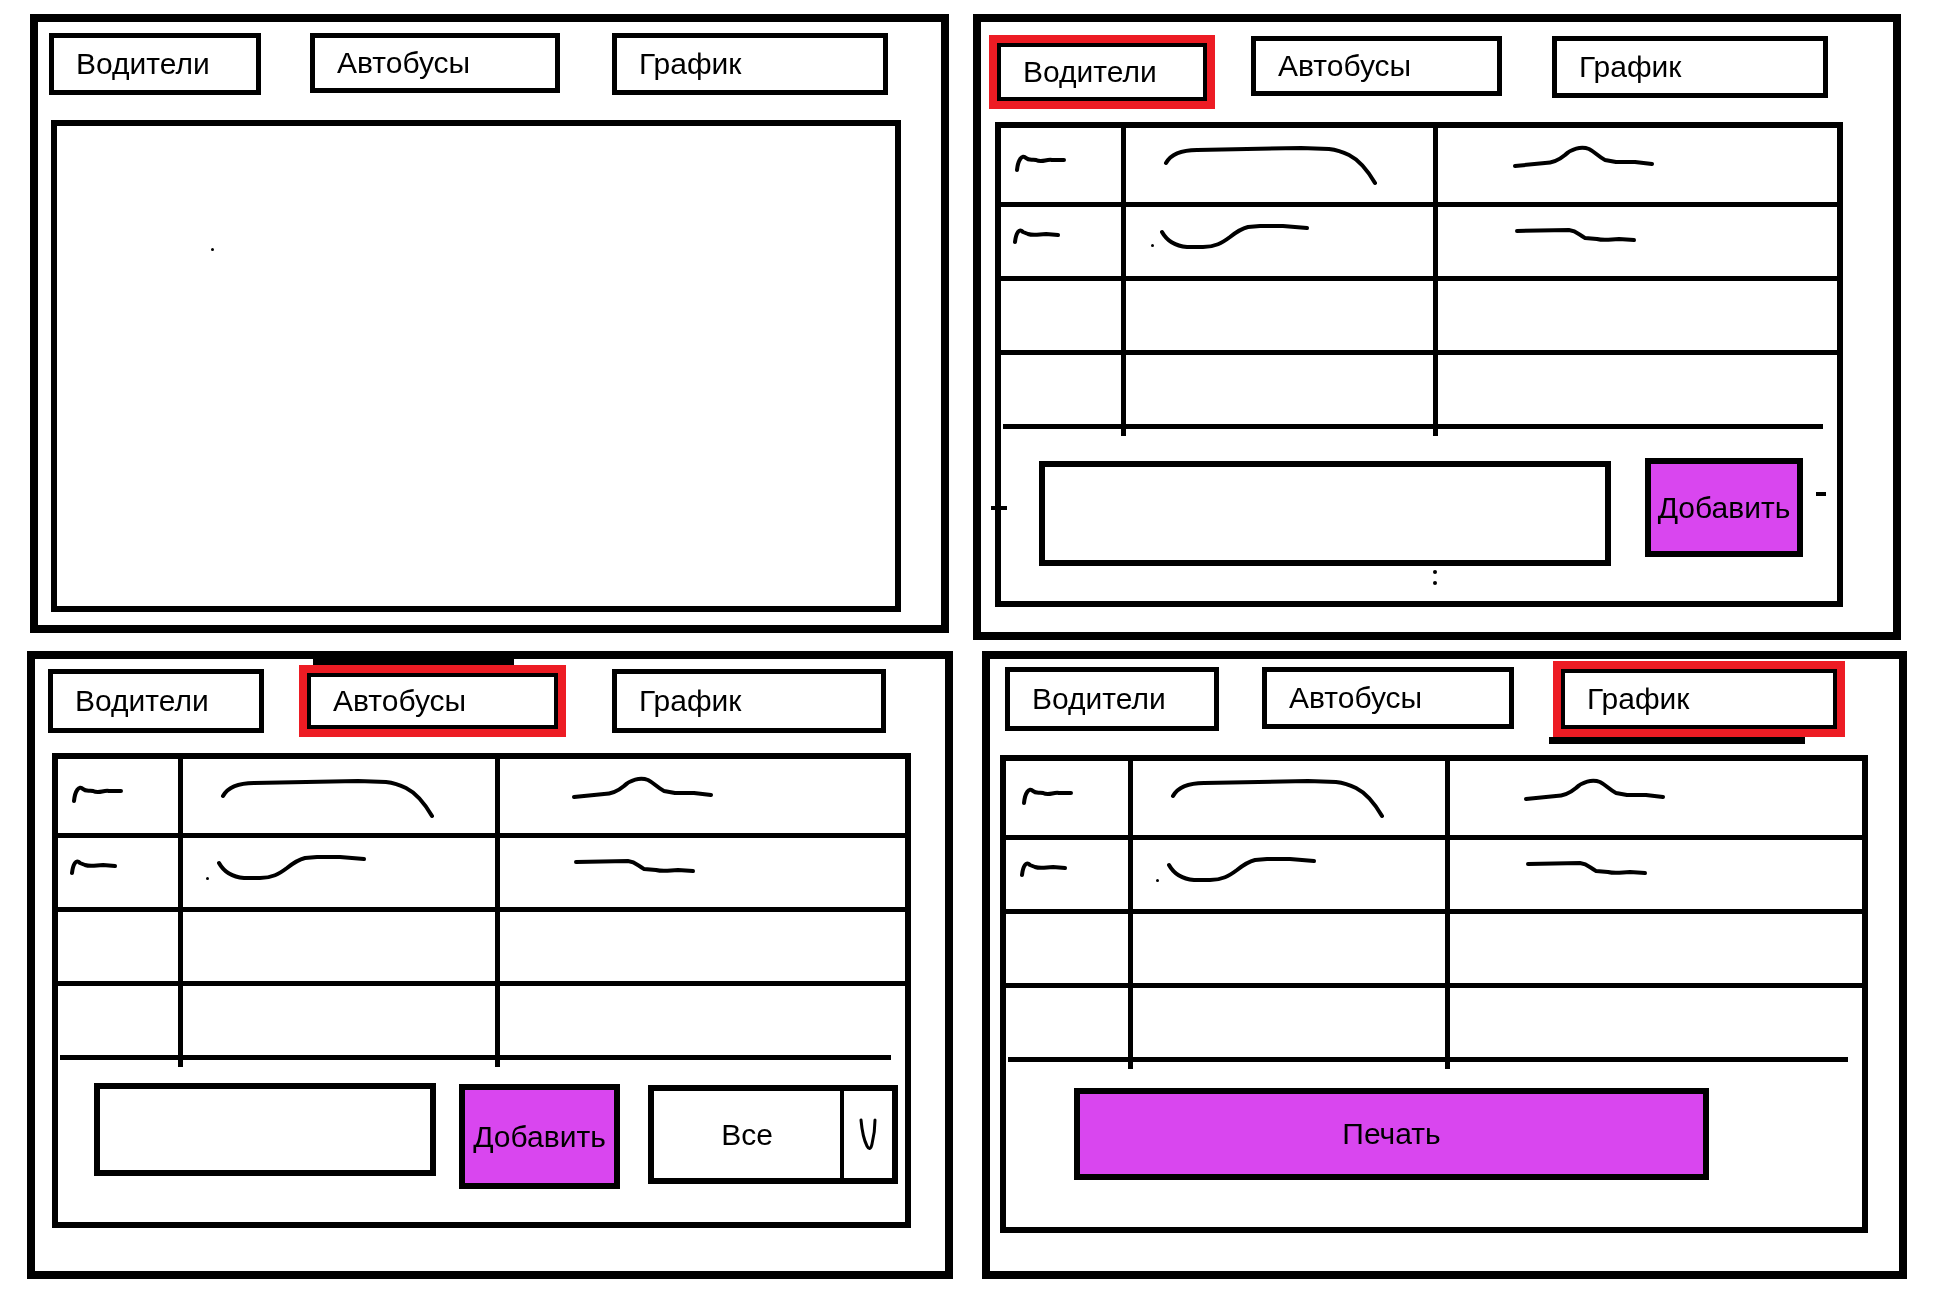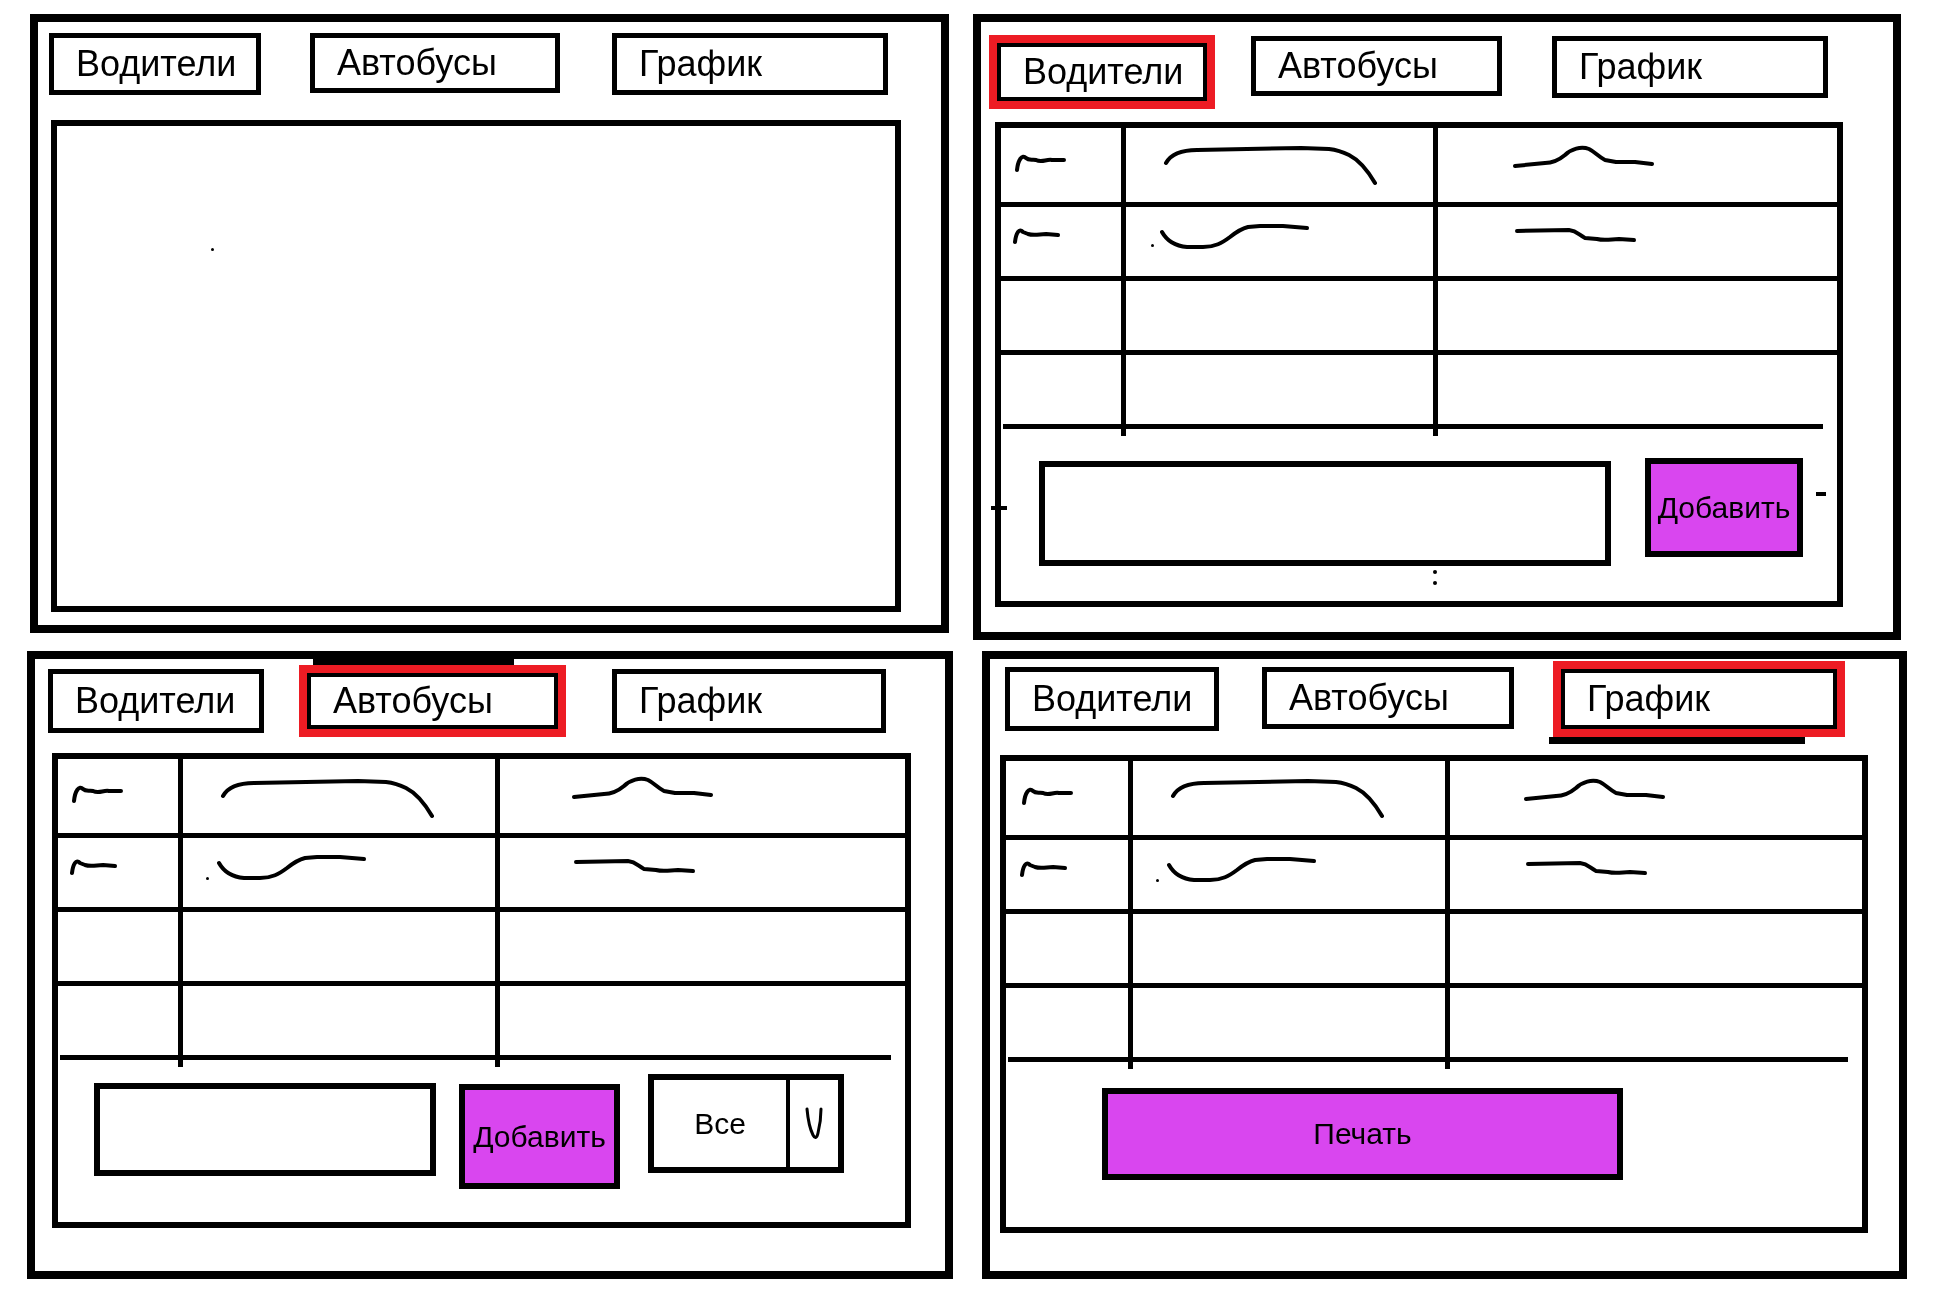--- a/index.html
+++ b/index.html
@@ -1,20 +1,20 @@
 <!DOCTYPE html>
 <html style="--highlight: #ed1c24;"><head>
 <meta charset="utf-8">
 <style>
   html,body{margin:0;padding:0;background:#ffffff;}
   body{font-family:"Liberation Sans",sans-serif;color:#000;}
   .stage{position:relative;width:1946px;height:1310px;background:#fff;overflow:hidden;}
   .panel{position:absolute;border:8px solid #000;background:#fff;}
   .tab{position:absolute;border:5px solid #000;background:#fff;box-sizing:border-box;
-       display:flex;align-items:center;padding-left:22px;font-size:36px;white-space:nowrap;}
+       display:flex;align-items:center;padding-left:22px;font-size:30px;white-space:nowrap;}
   .tab.selected{border-width:4px;outline:8px solid var(--highlight,#ed1c24);}
   .tab.bar-above::before{content:"";position:absolute;left:2px;right:40px;top:-19px;height:7px;background:#000;}
   .tab.bar-below::after{content:"";position:absolute;left:-16px;right:28px;bottom:-19px;height:7px;background:#000;}
   .content{position:absolute;border:6px solid #000;background:#fff;box-sizing:content-box;}
   .vline{position:absolute;top:0;width:5px;background:#000;}
   .hline{position:absolute;left:0;right:0;height:5px;background:#000;}
   .hline.partial{left:2px;right:14px;}
   .row{position:absolute;left:0;right:0;height:74px;}
   .scribble{position:absolute;}
   .scribble path{fill:none;stroke:#000;stroke-width:4;stroke-linecap:round;stroke-linejoin:round;}
@@ -144,21 +144,21 @@
         </svg>
       <svg class="scribble" style="left:516px;top:94px" width="122" height="28" viewBox="0 0 122 28">
           <path d="M2,9 L54,8 C62,9 64,13 70,16 L82,17 C90,19 97,17 104,17 L119,18"></path>
         </svg>
       <div class="dot" style="left:148px;top:118px;width:3px;height:3px"></div>
 
       <div class="input-box" style="left:36px;top:324px;width:342px;height:93px"></div>
       <div class="btn" style="left:401px;top:325px;width:161px;height:105px">
         <span>Добавить</span>
       </div>
-      <div class="dropdown" style="left:590px;top:315px;width:196px;height:99px">
+      <div class="dropdown" style="left:590px;top:326px;width:250px;height:99px">
         <div class="dd-value">
           <span>Все</span>
         </div>
         <div class="dd-arrow">
           <svg width="20" height="36" viewBox="0 0 20 36">
               <path d="M3,3 C4,14 6,23 9,29 C11,33 13,32 14,27 C16,19 17,9 17,3"></path>
             </svg>
         </div>
       </div>
     </div>
@@ -199,19 +199,19 @@
           <path d="M2,18 C3,9 6,4 10,8 L15,10 C21,12 27,10 33,10 L45,11"></path>
         </svg>
       <svg class="scribble" style="left:160px;top:90px" width="152" height="36" viewBox="0 0 152 36">
           <path d="M3,14 C8,23 16,28 28,29 L44,29 C56,29 63,25 71,19 C76,15 81,11 89,9 L101,8 L124,8 L148,10"></path>
         </svg>
       <svg class="scribble" style="left:520px;top:94px" width="122" height="28" viewBox="0 0 122 28">
           <path d="M2,9 L54,8 C62,9 64,13 70,16 L82,17 C90,19 97,17 104,17 L119,18"></path>
         </svg>
       <div class="dot" style="left:150px;top:118px;width:3px;height:3px"></div>
 
-      <div class="btn" style="left:96px;top:327px;width:521px;height:92px">
+      <div class="btn" style="left:68px;top:327px;width:635px;height:92px">
         <span>Печать</span>
       </div>
     </div>
   </section>
 
 </div>
 
 </body></html>

